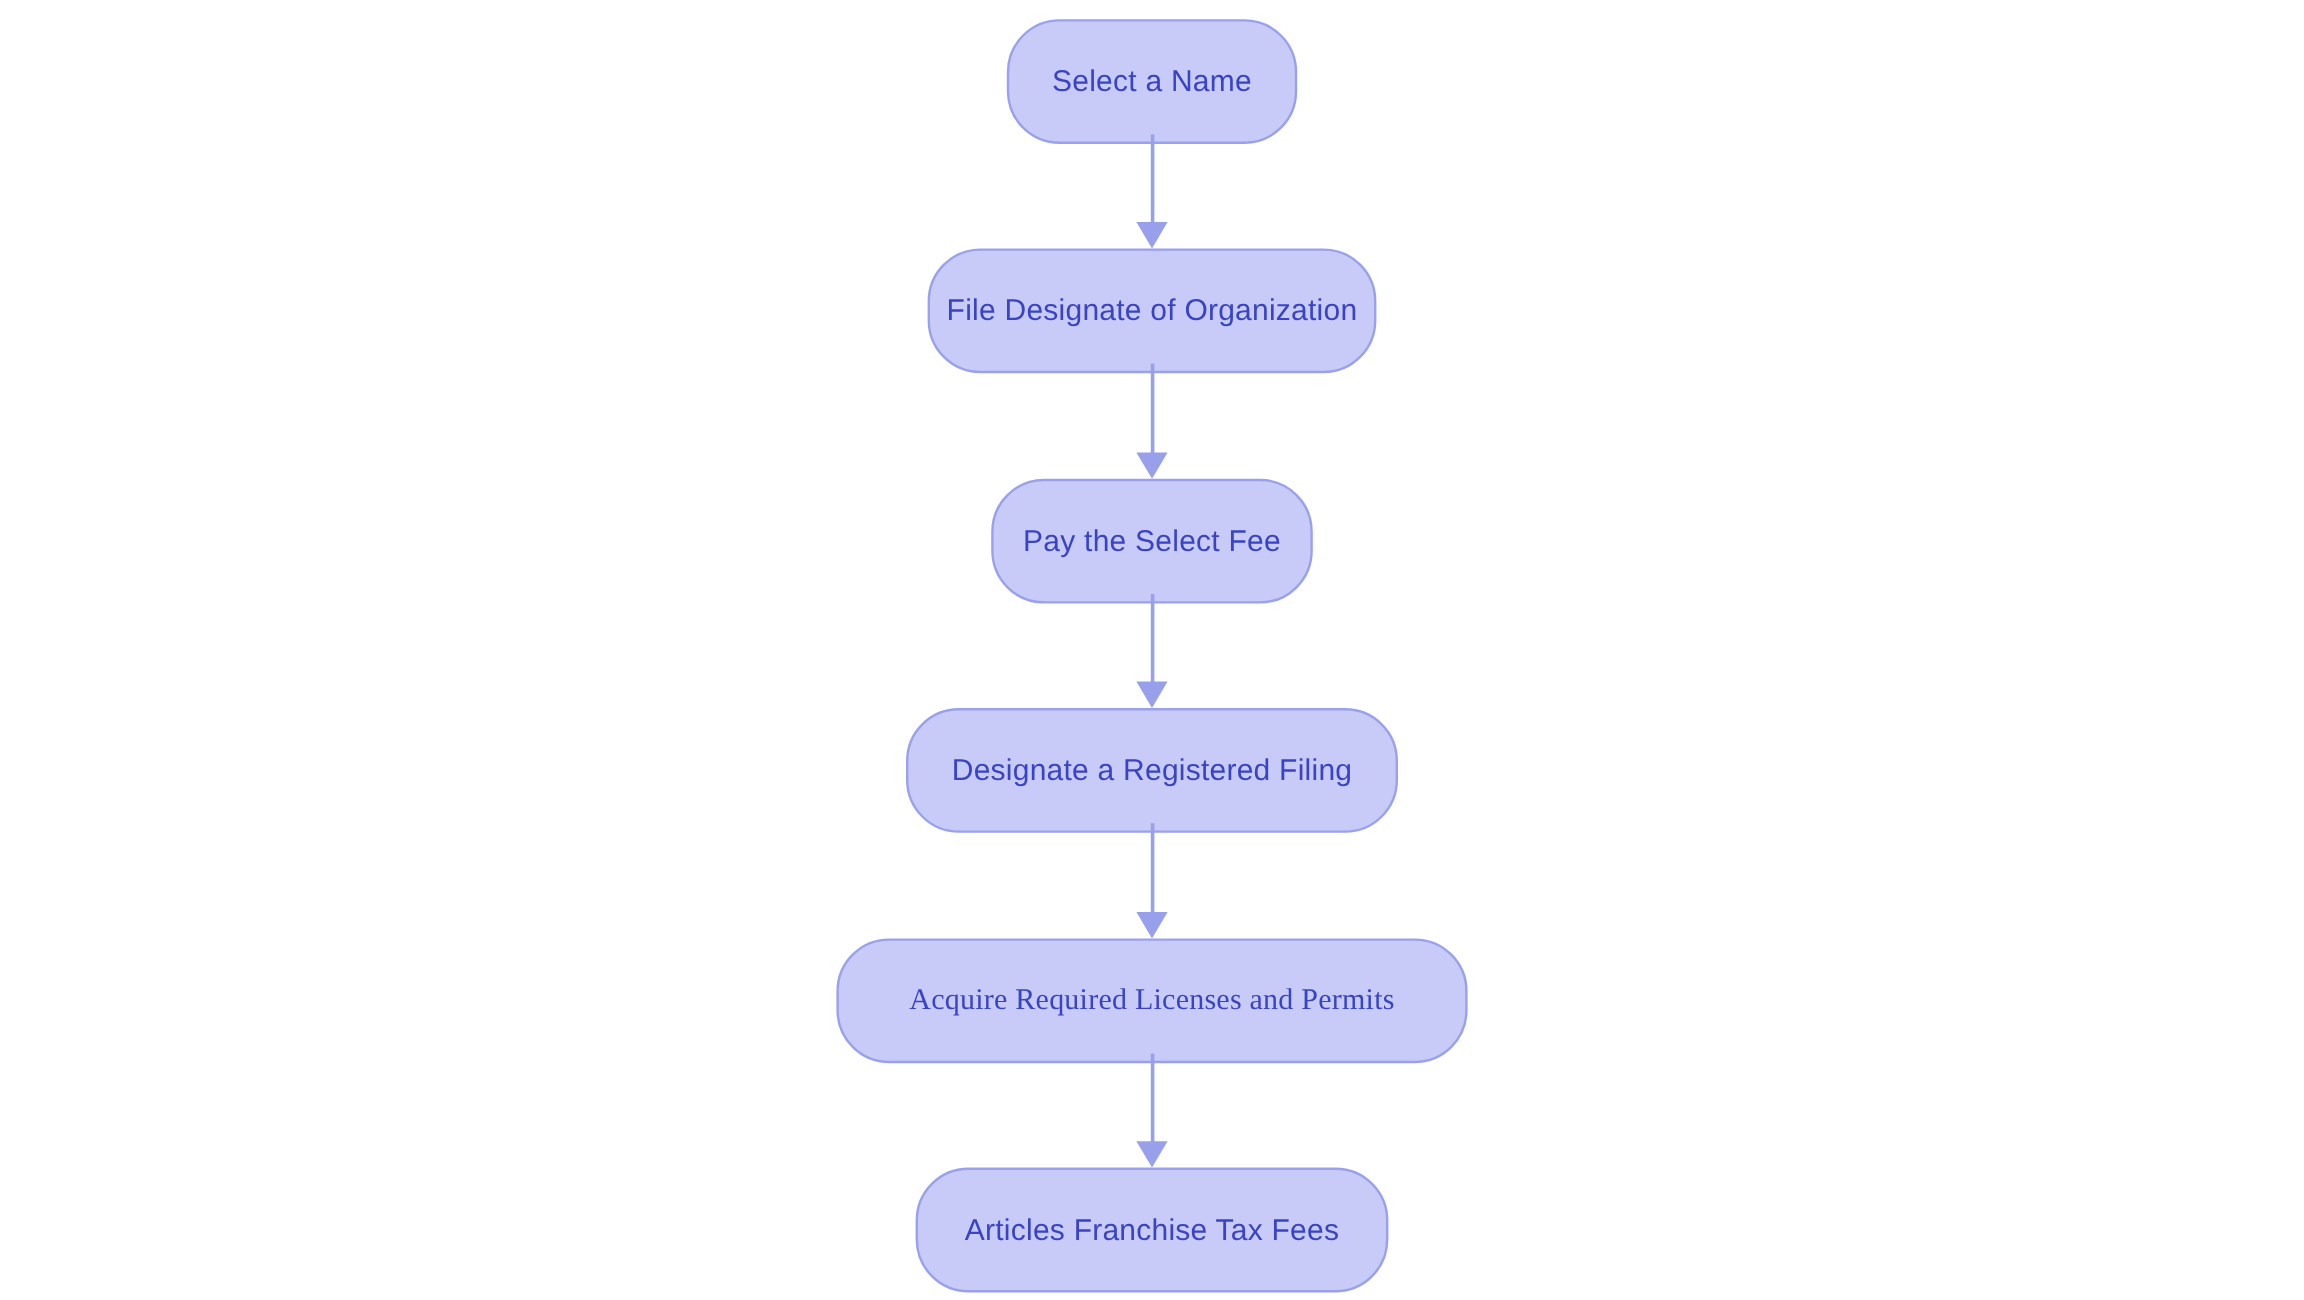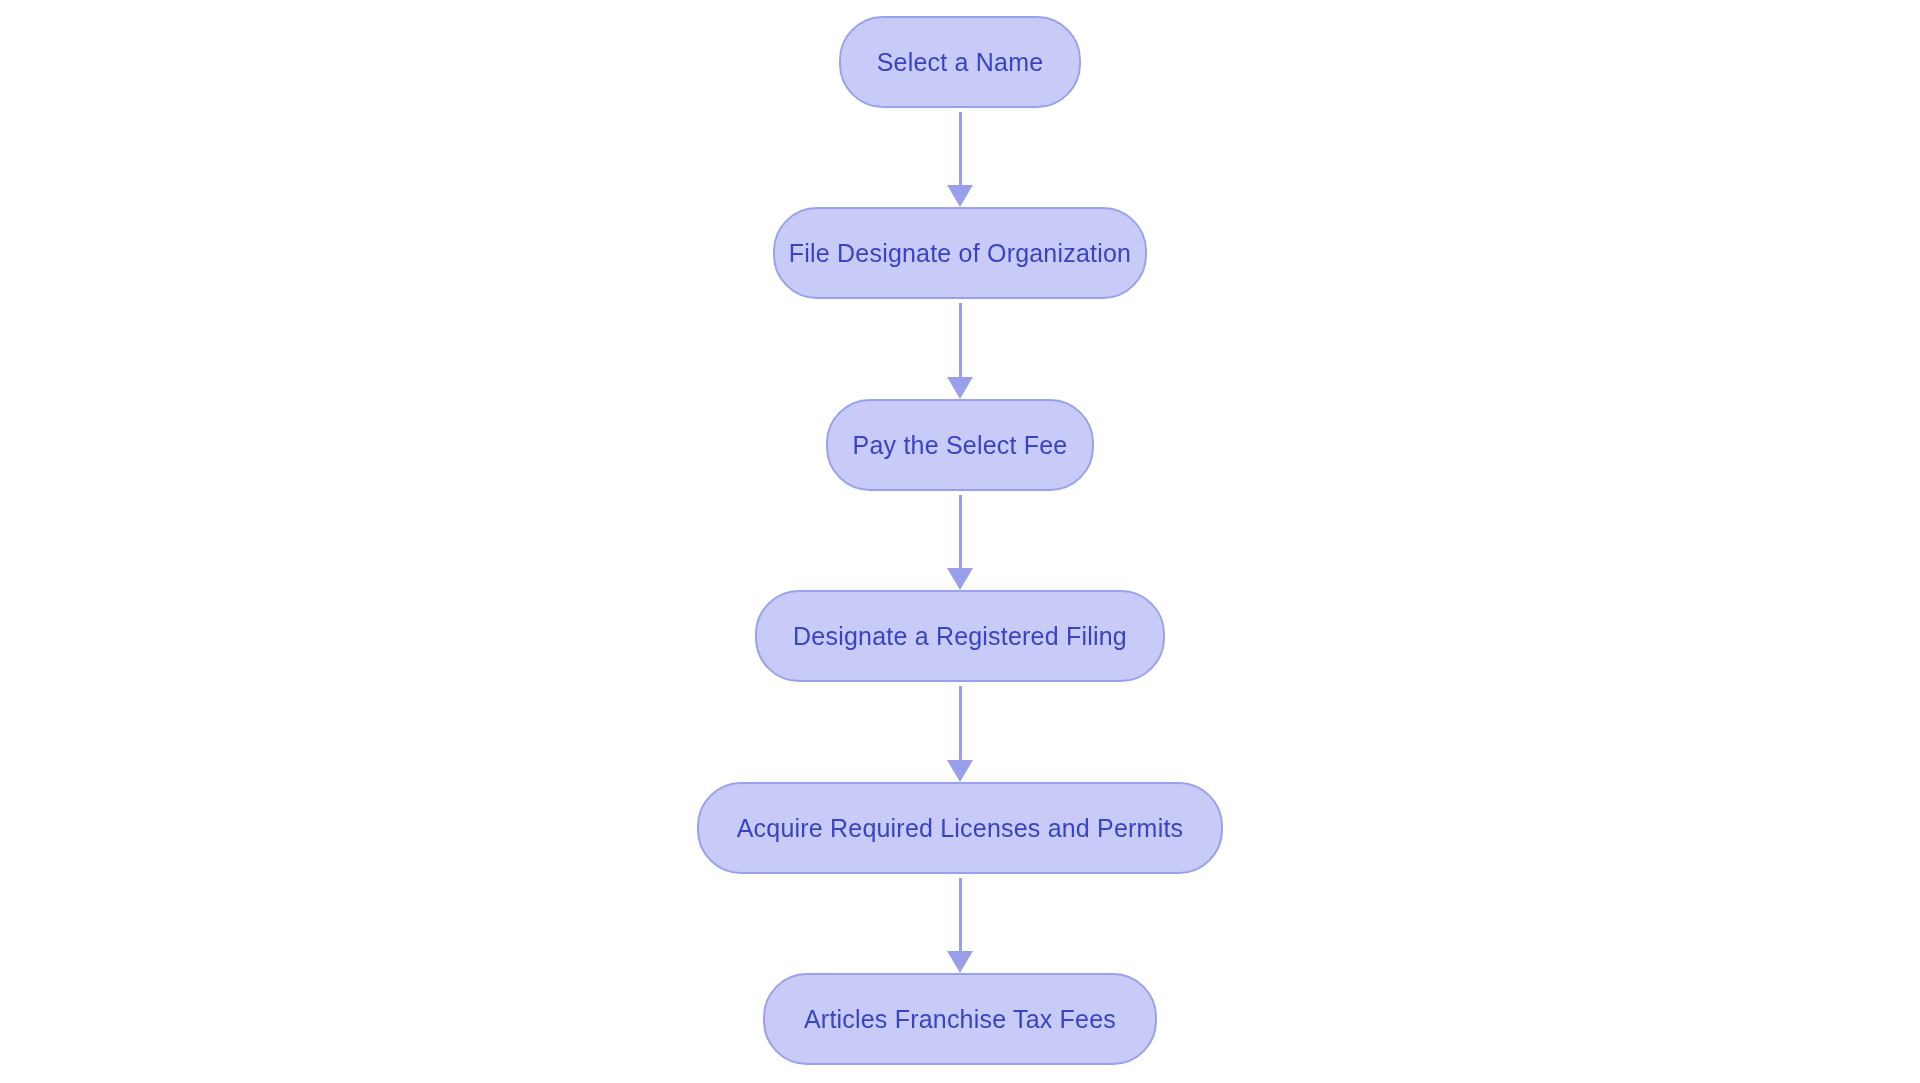--- a/index.html
+++ b/index.html
@@ -14,40 +14,40 @@
   .canvas {
     position: relative;
     width: 1920px;
     height: 1083px;
     background: var(--background);
     overflow: hidden;
     font-family: "Liberation Sans", "DejaVu Sans", sans-serif;
   }
   .node {
     position: absolute;
-    height: 92px;
+    height: 104px;
     border-radius: 44px;
     background: var(--node-fill);
     border: 2px solid var(--node-border);
     display: flex;
     align-items: center;
     justify-content: center;
   }
   .node .label {
     color: var(--node-text);
     font-size: 25px;
     white-space: nowrap;
     letter-spacing: 0.2px;
   }
   
   .n1 { left: 839px; top: 16px;  width: 242px; }
   .n2 { left: 773px; top: 207px; width: 374px; }
   .n3 { left: 826px; top: 399px; width: 268px; }
   .n4 { left: 755px; top: 590px; width: 410px; }
-  .n5 { left: 697px; top: 782px; width: 526px; }
+  .n5 { left: 697px; top: 782px; width: 526px; font-family: Liberation Serif, serif; }
   .n6 { left: 763px; top: 973px; width: 394px; }
 
   .arrow {
     position: absolute;
     left: 947px;  
     width: 26px;
   }
   .arrow .line {
     position: absolute;
     left: 11.5px;

